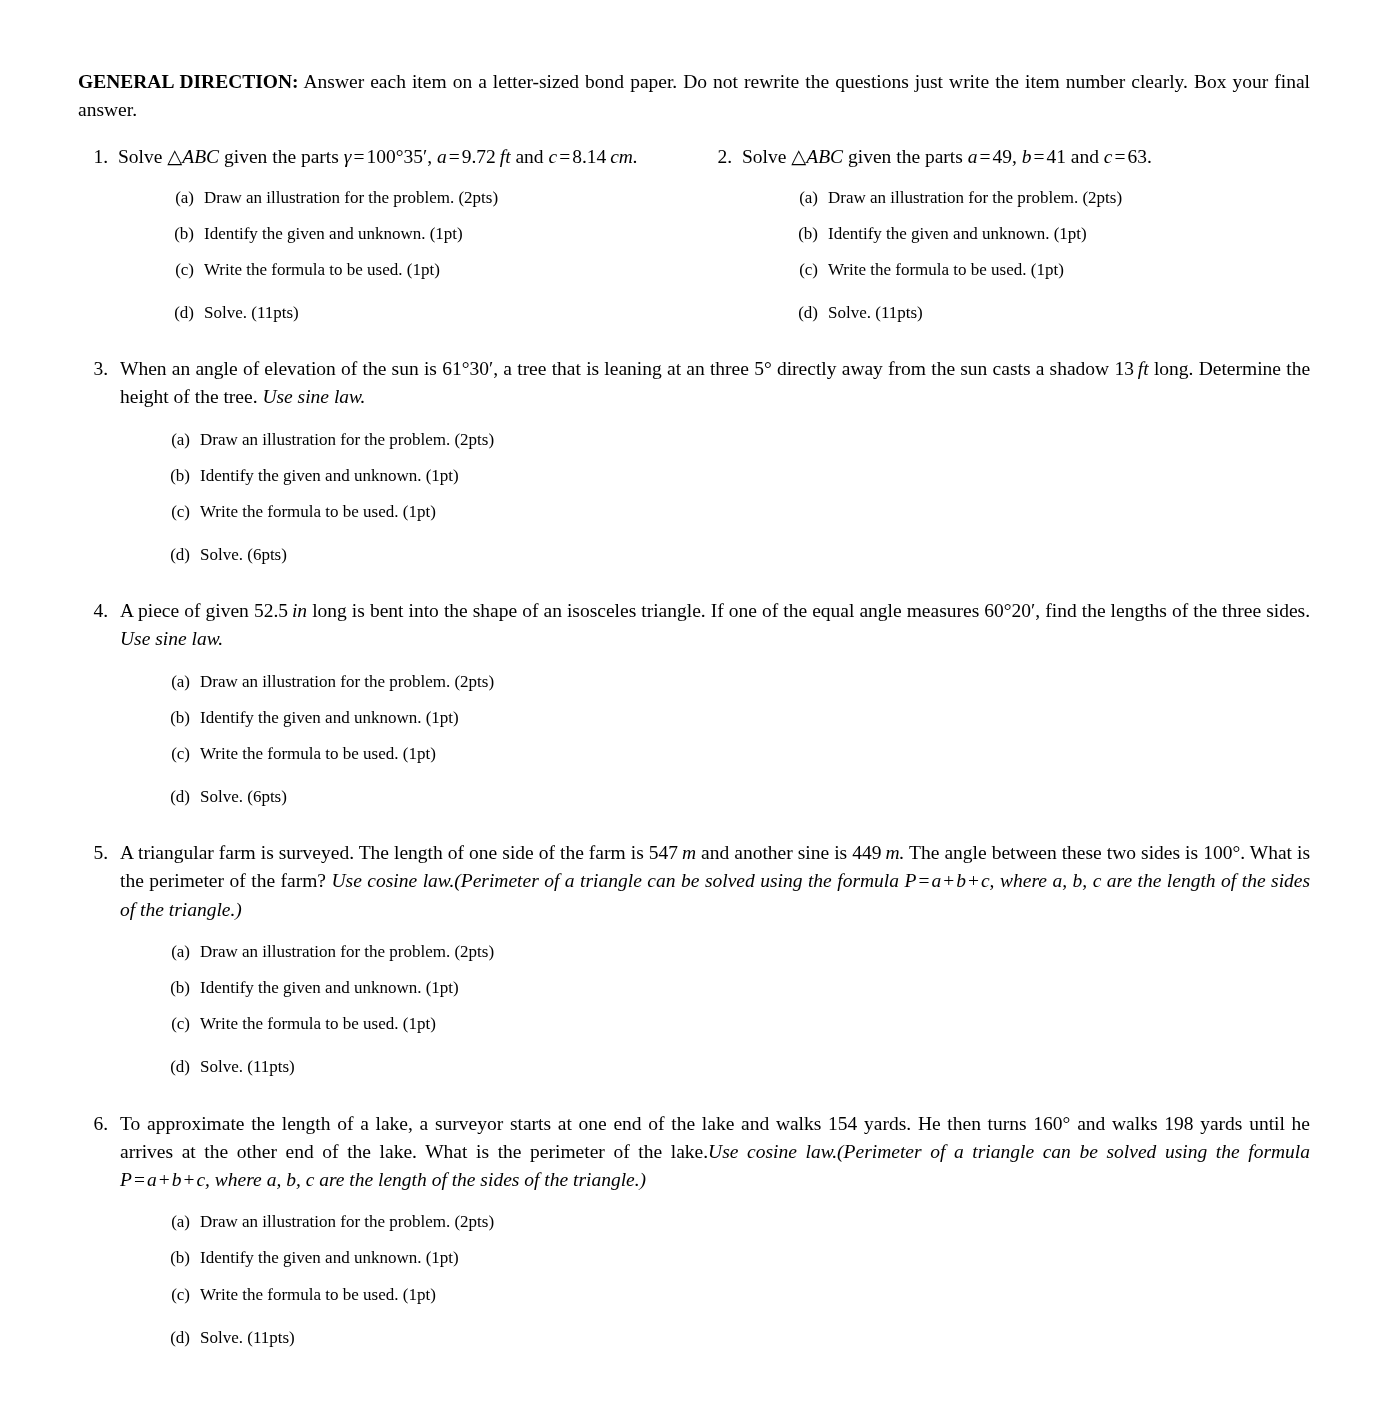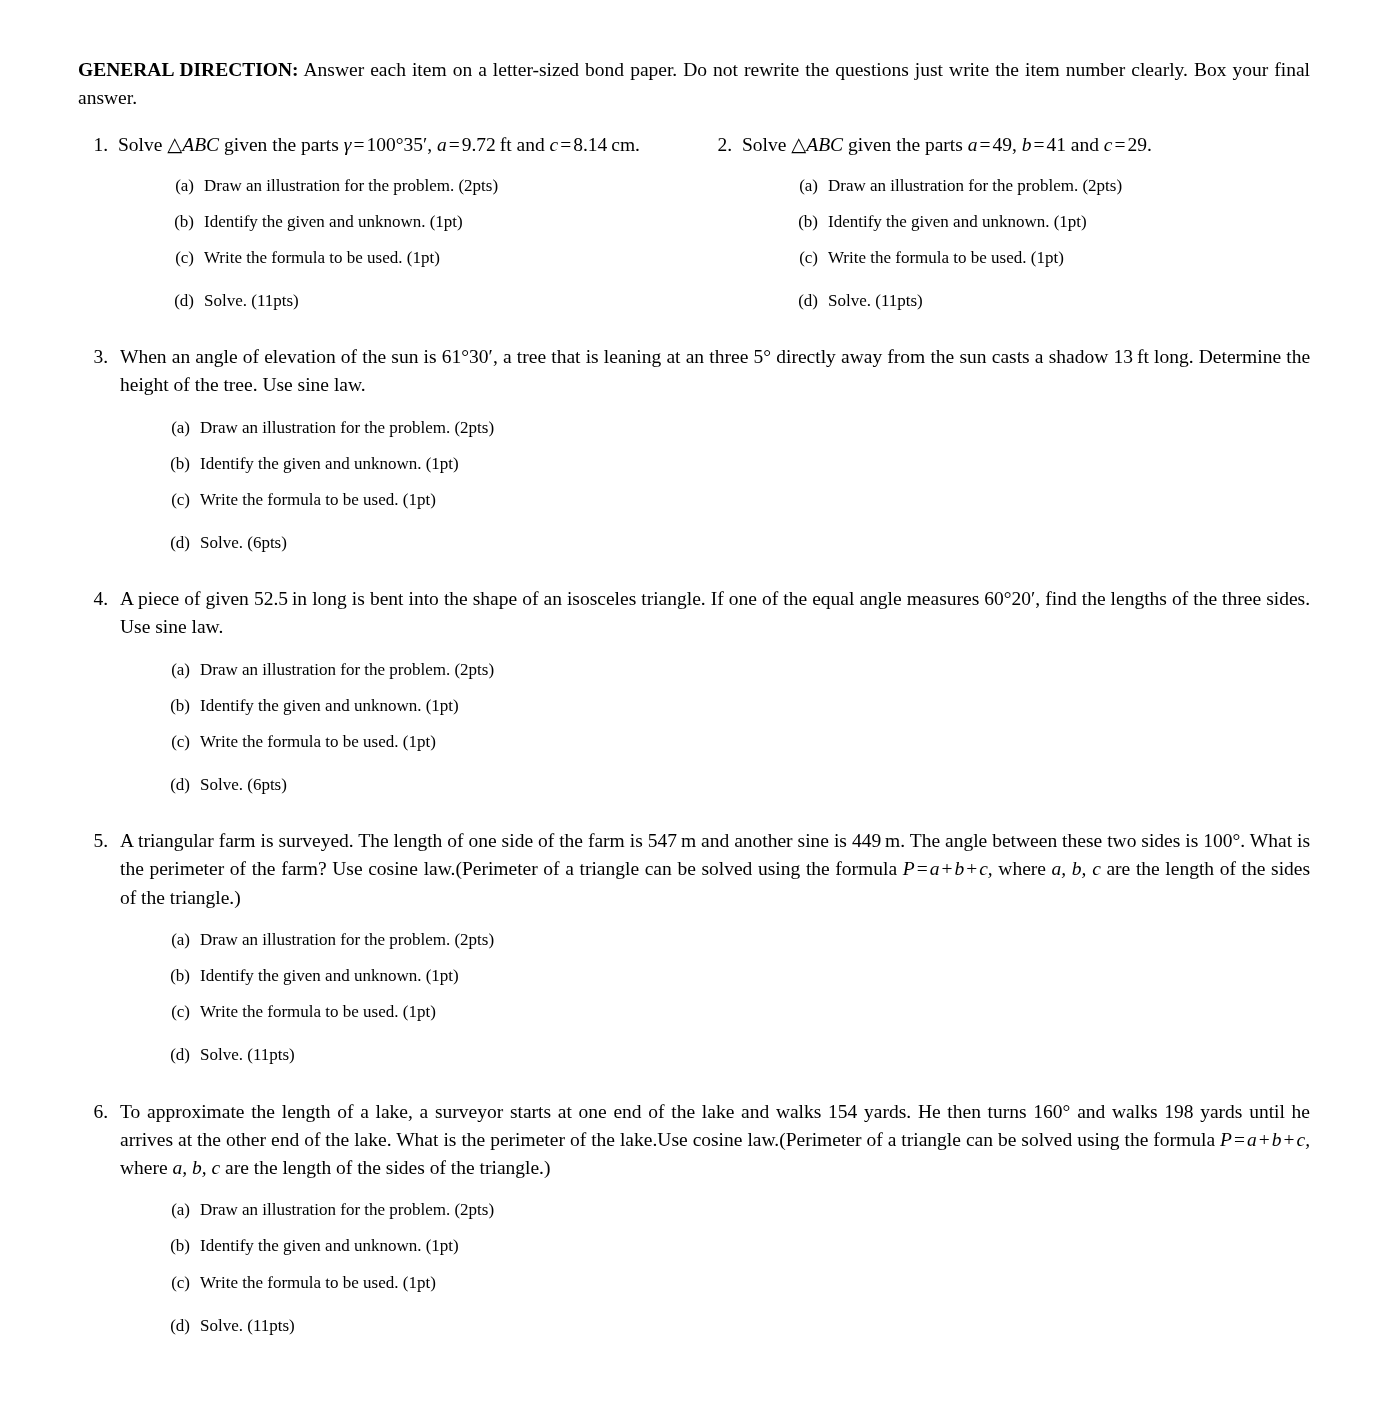--- a/index.html
+++ b/index.html
@@ -27,21 +27,21 @@
     font-weight: bold;
     letter-spacing: 0.2px;
     margin: 6px 0 0 0;
     line-height: 1.2;
   }
 
   
   .intro {
     font-size: 19.5px;
     line-height: 1.42;
-    margin-top: 22px;
+    margin-top: 34px;
     text-align: justify;
     text-justify: inter-word;
     width: 1232px;
   }
   .intro b { font-weight: bold; }
 
   
   .two-col {
     display: flex;
     width: 1232px;
@@ -96,21 +96,21 @@
     width: 36px;
     text-align: right;
   }
 
   
   .full { width: 1232px; margin-top: 30px; }
   .full .subs { margin-top: 16px; padding-left: 34px; }
 
   
   .mvar  { font-style: italic; font-family: "Liberation Serif", serif; }
-  .mit   { }
+  .mit   { font-style: italic; }
   .mnum  { font-style: normal; margin-top: 24px; }
   .mop   { font-style: normal; padding: 0 2px; }
   .tri   { font-style: normal; }
 </style>
 </head>
 <body>
 
 <div class="page">
 
 
@@ -152,21 +152,21 @@
 
     <div class="col right">
       <div class="problem">
         <span class="num">2.</span>
         <div class="ptext"><span>Solve</span>
           <span class="tri">△</span><span class="mvar">ABC</span>
           <span>given the parts</span>
           <span class="mvar">a</span><span class="mop">=</span><span class="mnum">49,</span>
           <span class="mvar">b</span><span class="mop">=</span><span class="mnum">41</span>
           <span>and</span>
-          <span class="mvar">c</span><span class="mop">=</span><span class="mnum">29.</span>
+          <span class="mvar">c</span><span class="mop">=</span><span class="mnum">63.</span>
         </div>
         <div class="subs">
           <div class="sub">
             <span class="slabel">(a)</span>
             <span>Draw an illustration for the problem. (2pts)</span>
           </div>
           <div class="sub">
             <span class="slabel">(b)</span>
             <span>Identify the given and unknown. (1pt)</span>
           </div>

